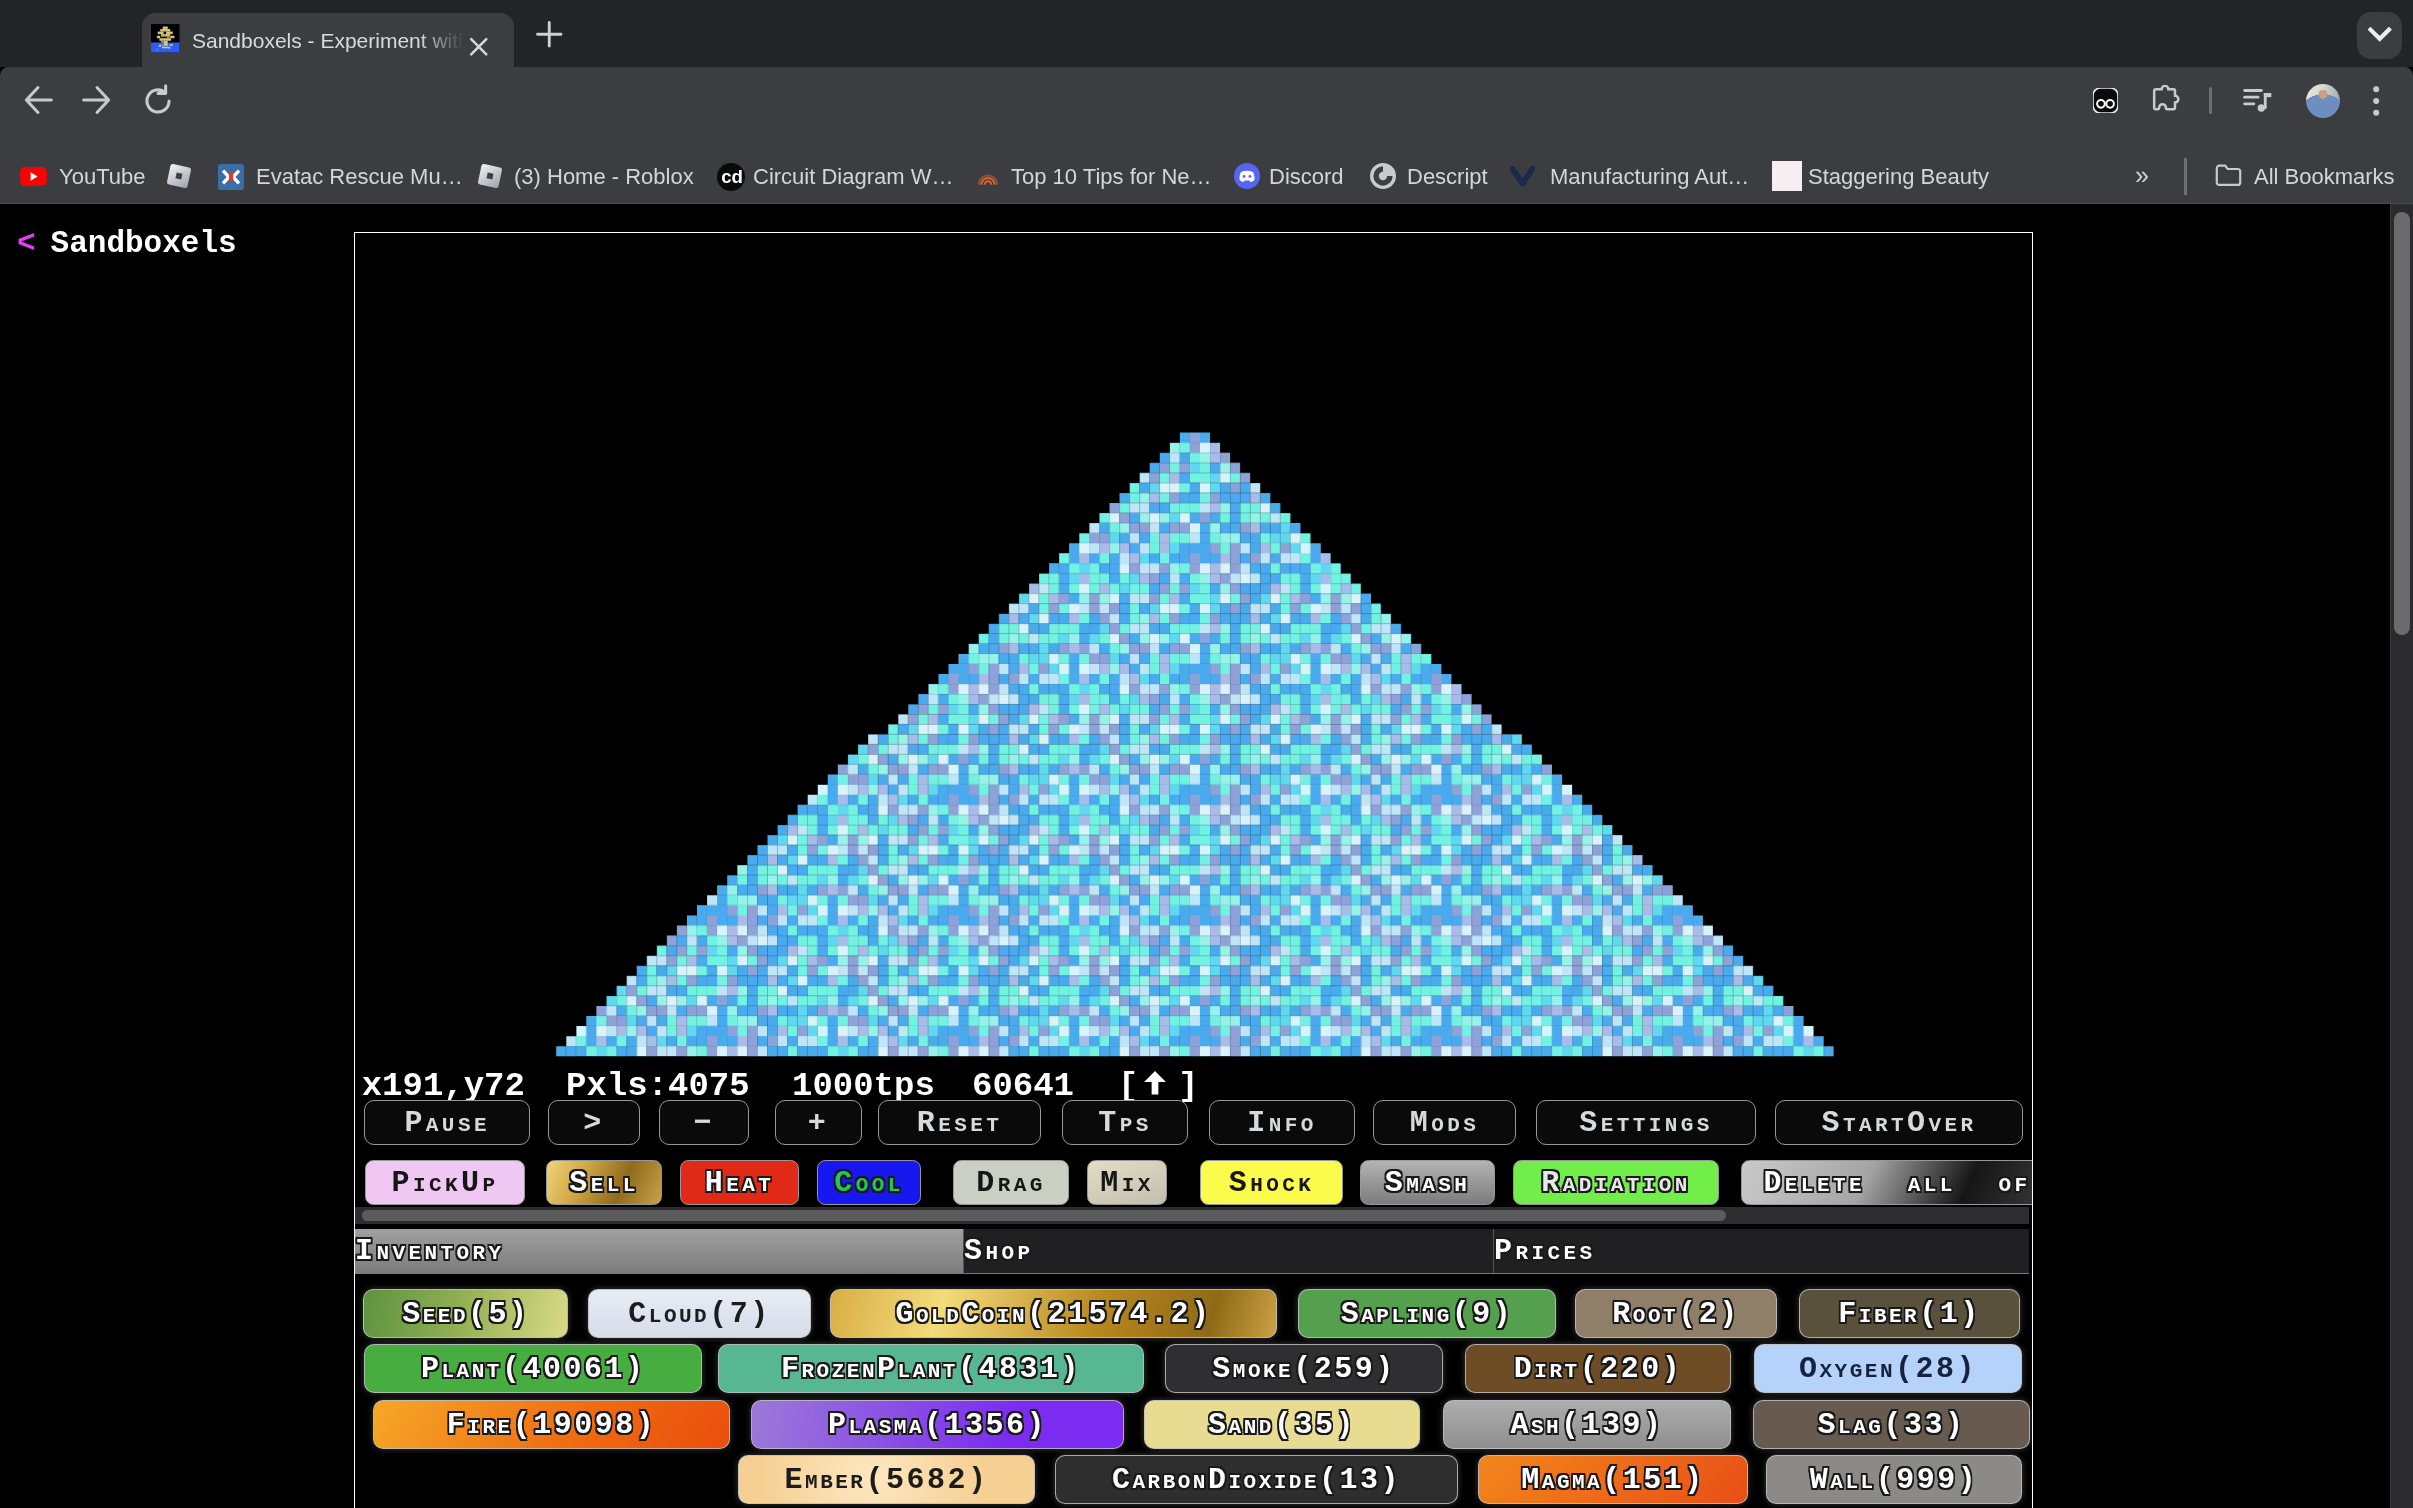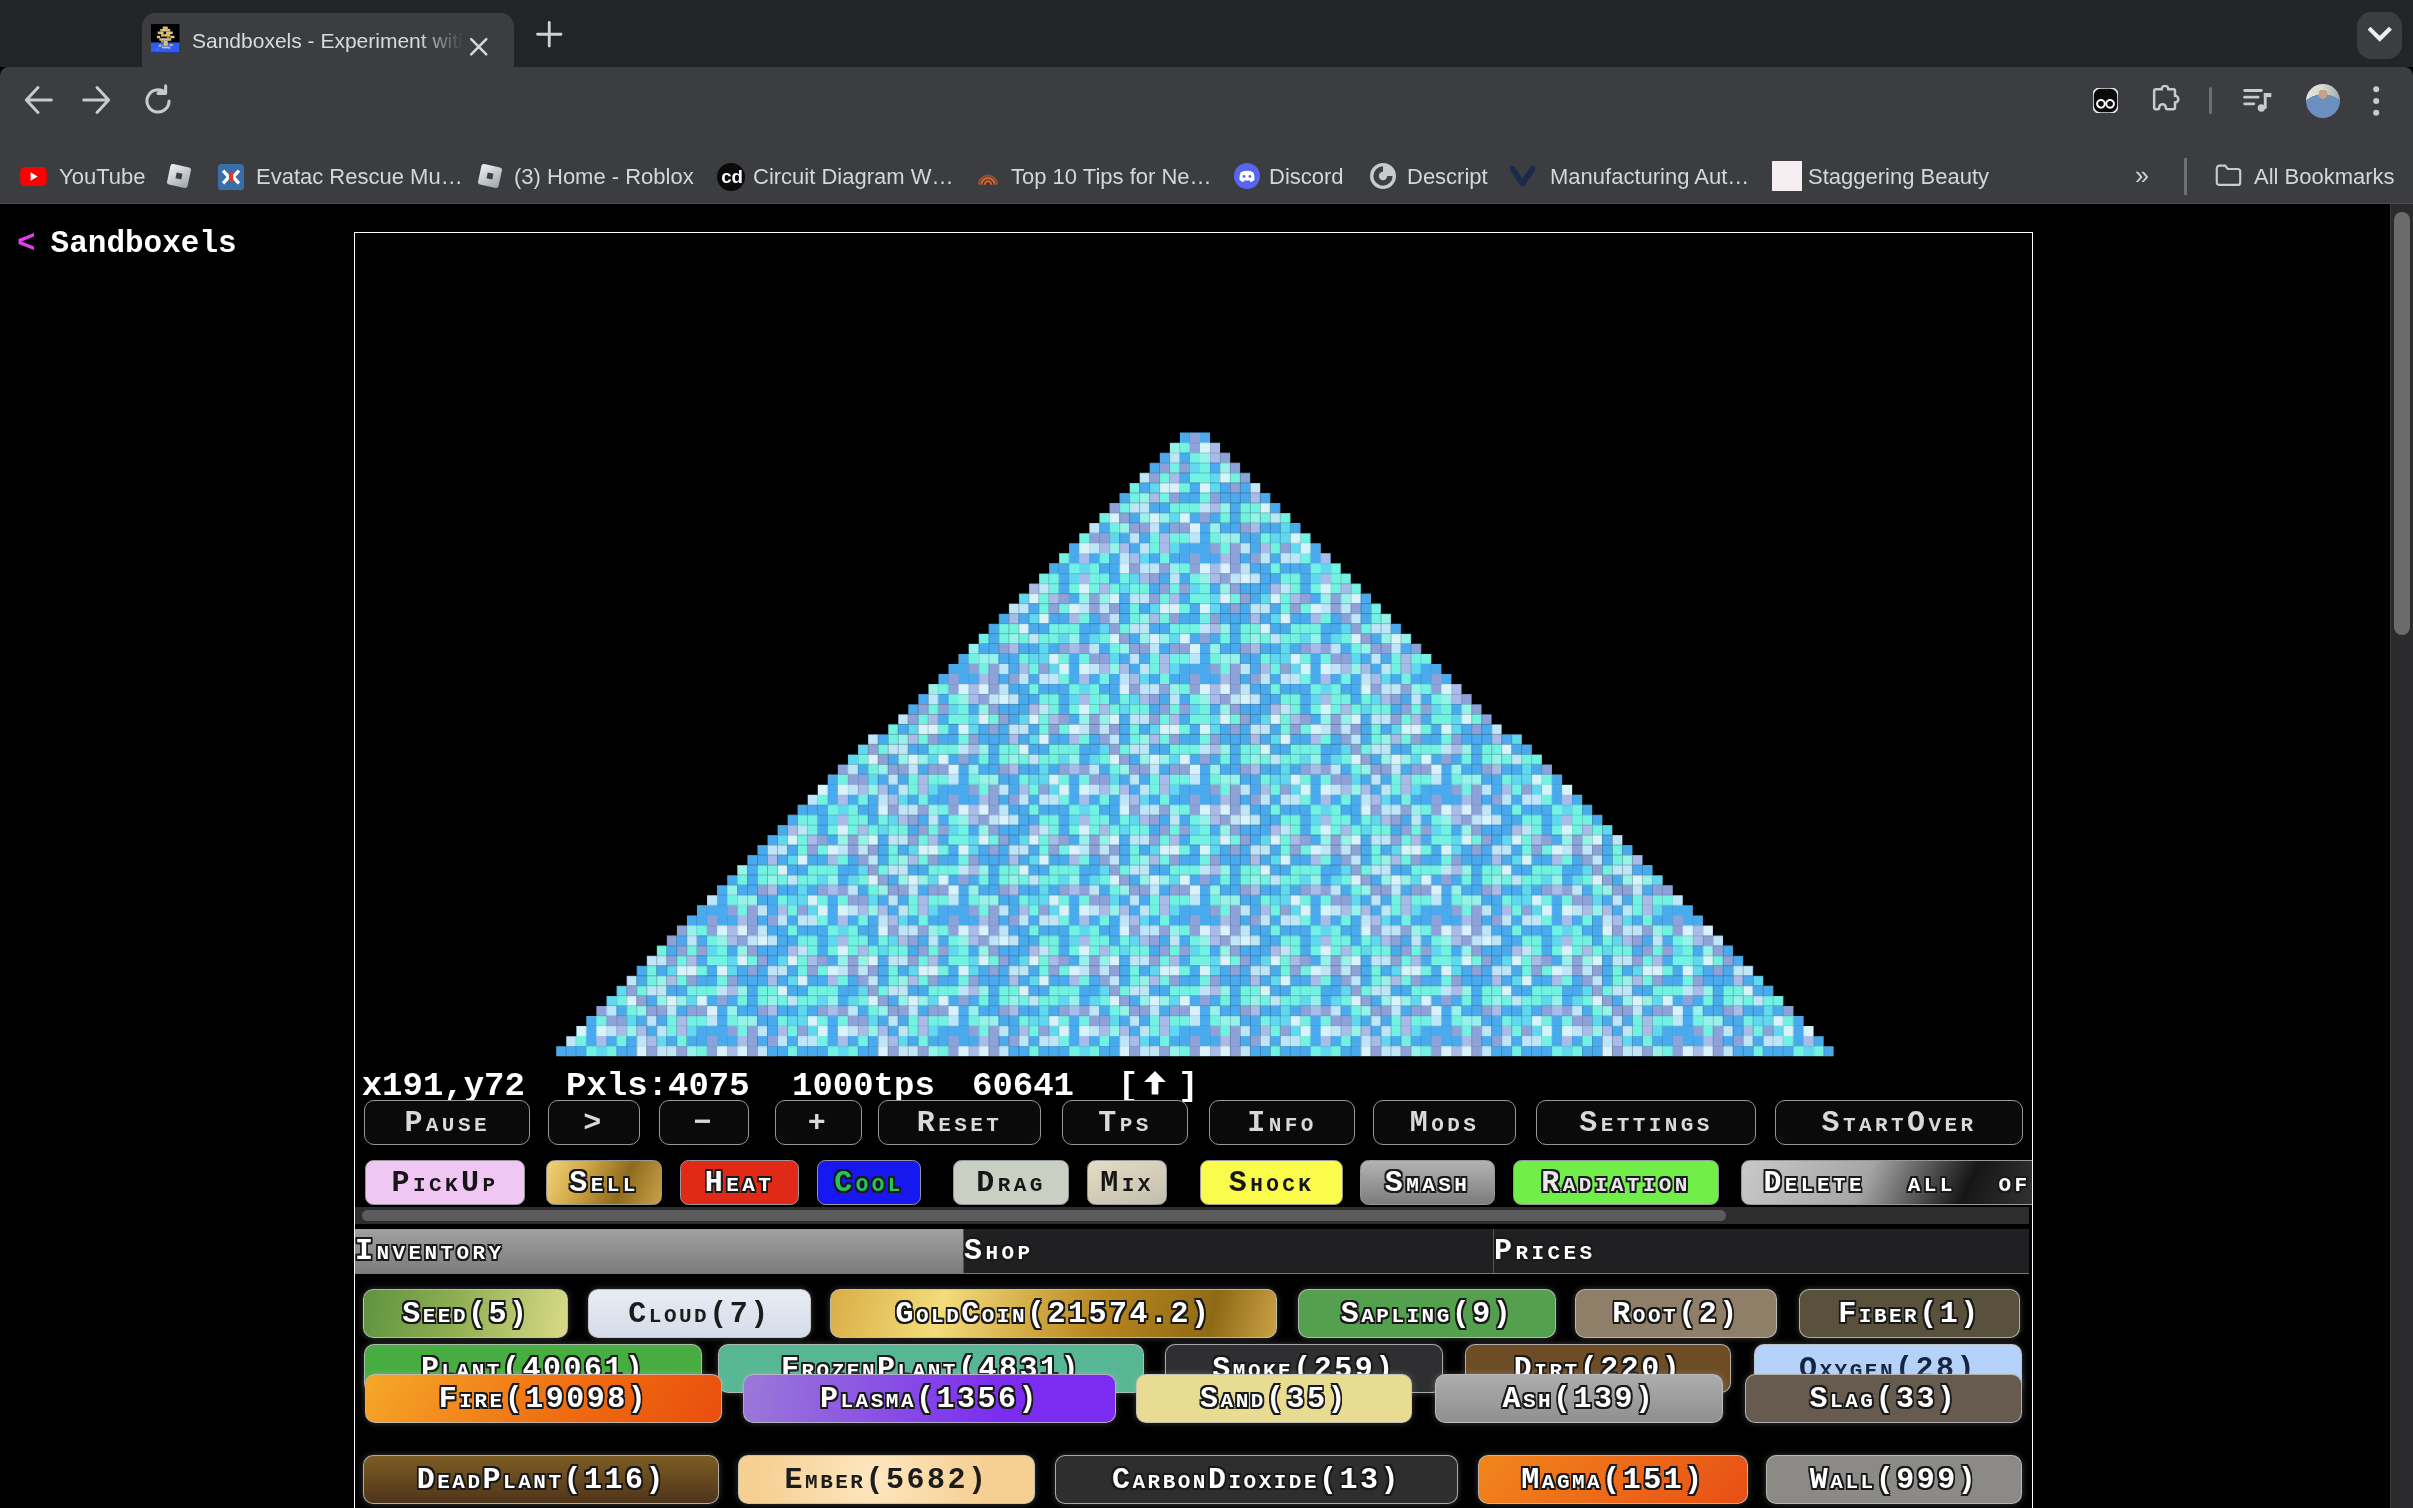--- a/index.html
+++ b/index.html
@@ -31,21 +31,21 @@
   .outl{text-shadow:1.7px 0 0 #1a1a1a,-1.7px 0 0 #1a1a1a,0 1.7px 0 #1a1a1a,0 -1.7px 0 #1a1a1a,1.7px 1.7px 0 #1a1a1a,-1.7px -1.7px 0 #1a1a1a,1.7px -1.7px 0 #1a1a1a,-1.7px 1.7px 0 #1a1a1a;}
   #hsb{position:absolute;left:0px;top:974px;width:1674px;height:17px;background:#2d2d2f;}
   #hsb .thumb{position:absolute;left:6.7px;top:2.5px;width:1364px;height:11px;background:#5b5b5d;border-radius:5.9px;}
   #tabrow{position:absolute;left:0px;top:996px;width:1674px;height:44px;background:#202022;border-bottom:1.7px solid #777;
      font-family:"Liberation Mono",monospace;font-weight:bold;font-variant:small-caps;font-size:30px;letter-spacing:3.4px;color:#fff;}
   #tabrow .seg{position:absolute;top:0;height:44px;display:flex;align-items:center;justify-content:flex-start;}
   
   .inv{position:absolute;box-sizing:border-box;height:49px;border:1.7px solid rgba(190,190,190,.85);border-radius:10px;
        font-family:"Liberation Mono",monospace;font-weight:bold;font-variant:small-caps;font-size:30px;letter-spacing:2.5px;
        display:flex;align-items:center;justify-content:center;color:#fff;box-shadow:0 0 6.7px rgba(210,210,210,.28);}
-  .ra{top:1056px;} .rb{top:1111px;} .rc{top:1141px;} .rd{top:1222px;}
+  .ra{top:1056px;} .rb{top:1111px;} .rc{top:1167px;margin-left:8px;} .rd{top:1222px;}
 </style></head>
 <body>
 
 <div id="frame"></div>
 <div id="tab">
   <svg class="abs" style="left:9.2px;top:11px" width="28.5" height="28.5" viewBox="0 0 34 34">
     <rect width="34" height="34" fill="#000"></rect>
     <rect y="22" width="34" height="12" fill="#2e5bf2"></rect>
     <rect x="10" y="24" width="4" height="3" fill="#5b82ff"></rect>
       <rect x="20" y="27" width="4" height="3" fill="#5b82ff"></rect>
@@ -548,20 +548,19 @@
       <div class="inv rb outl" style="left:9.2px;width:338px;background:#47ad40;color:#fff">Plant(40061)</div>
       <div class="inv rb outl" style="left:363px;width:426px;background:#57b795;color:#fff">FrozenPlant(4831)</div>
       <div class="inv rb outl" style="left:810px;width:278px;background:#2f2f31;color:#fff">Smoke(259)</div>
       <div class="inv rb outl" style="left:1110px;width:266px;background:#6e4d26;color:#fff">Dirt(220)</div>
       <div class="inv rb " style="left:1399px;width:268px;background:#b5d2fa;color:#16233e">Oxygen(28)</div>
       <div class="inv rc outl" style="left:10px;width:357px;background:linear-gradient(125deg,#f5a829,#ef6a10 60%,#e94e0e);color:#fff">Fire(19098)</div>
       <div class="inv rc outl" style="left:388px;width:373px;background:linear-gradient(100deg,#9b79d8,#7b2cf0 70%);color:#fff">Plasma(1356)</div>
       <div class="inv rc outl" style="left:781px;width:276px;background:#e8dc92;color:#fff">Sand(35)</div>
       <div class="inv rc outl" style="left:1080px;width:288px;background:linear-gradient(180deg,#adadad,#8f8f8f);color:#fff">Ash(139)</div>
       <div class="inv rc outl" style="left:1390px;width:277px;background:#675b4f;color:#fff">Slag(33)</div>
-      <div class="inv rd outl" style="left:8.4px;width:356px;background:linear-gradient(180deg,#7d5d24,#4f351b);color:#fff">DeadPlant(116)</div>
       <div class="inv rd " style="left:383px;width:297px;background:radial-gradient(circle at 45% 45%,#fde7c0,#f6cf92 70%);color:#1c1c1c">Ember(5682)</div>
       <div class="inv rd outl" style="left:700px;width:403px;background:#2e2e2e;color:#fff">CarbonDioxide(13)</div>
       <div class="inv rd outl" style="left:1123px;width:270px;background:linear-gradient(135deg,#f2861c,#e84f16);color:#fff">Magma(151)</div>
       <div class="inv rd outl" style="left:1411px;width:256px;background:#8b8a86;color:#fff">Wall(999)</div>
   </div>
 </div>
 
 
 </body></html>

